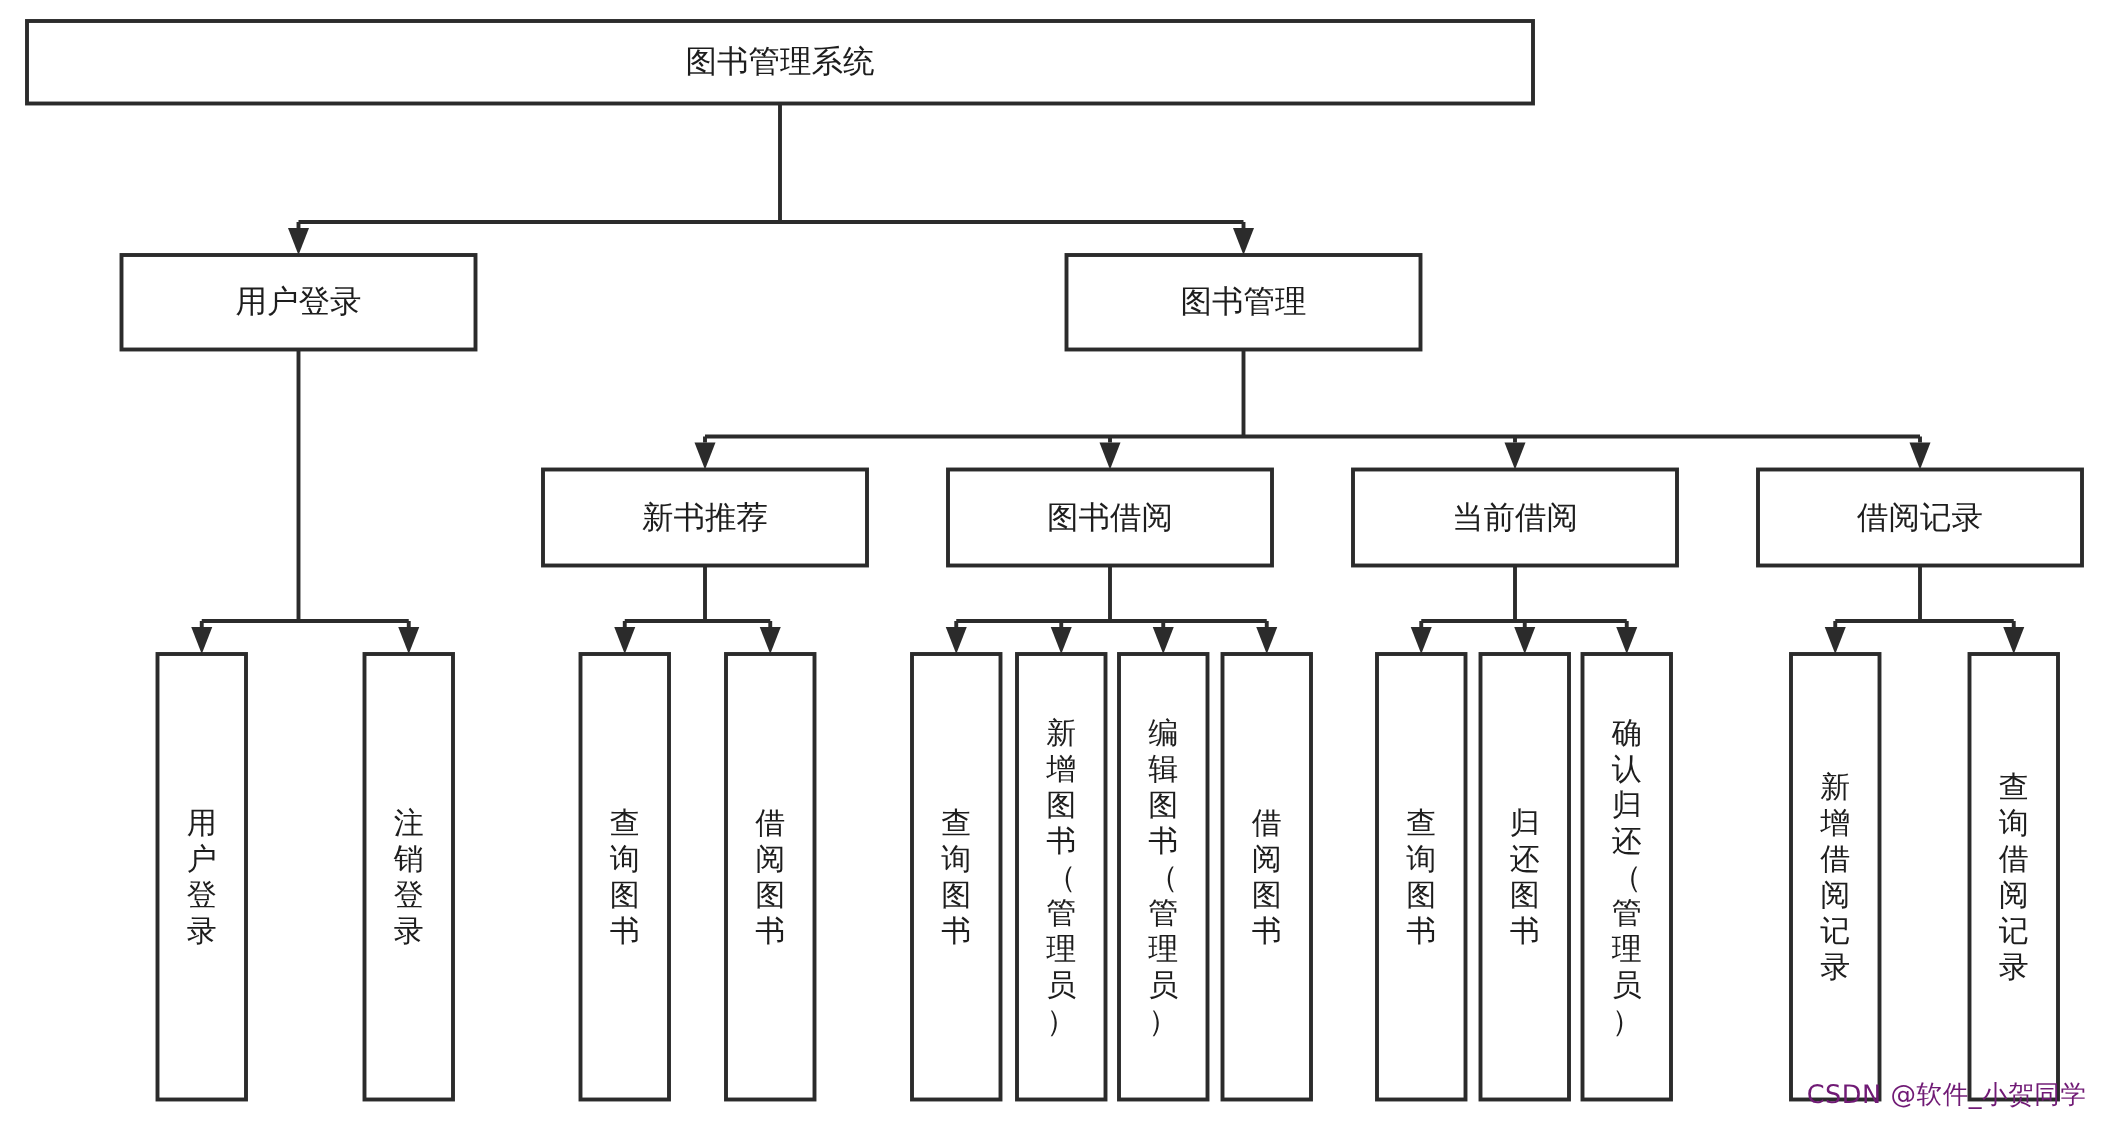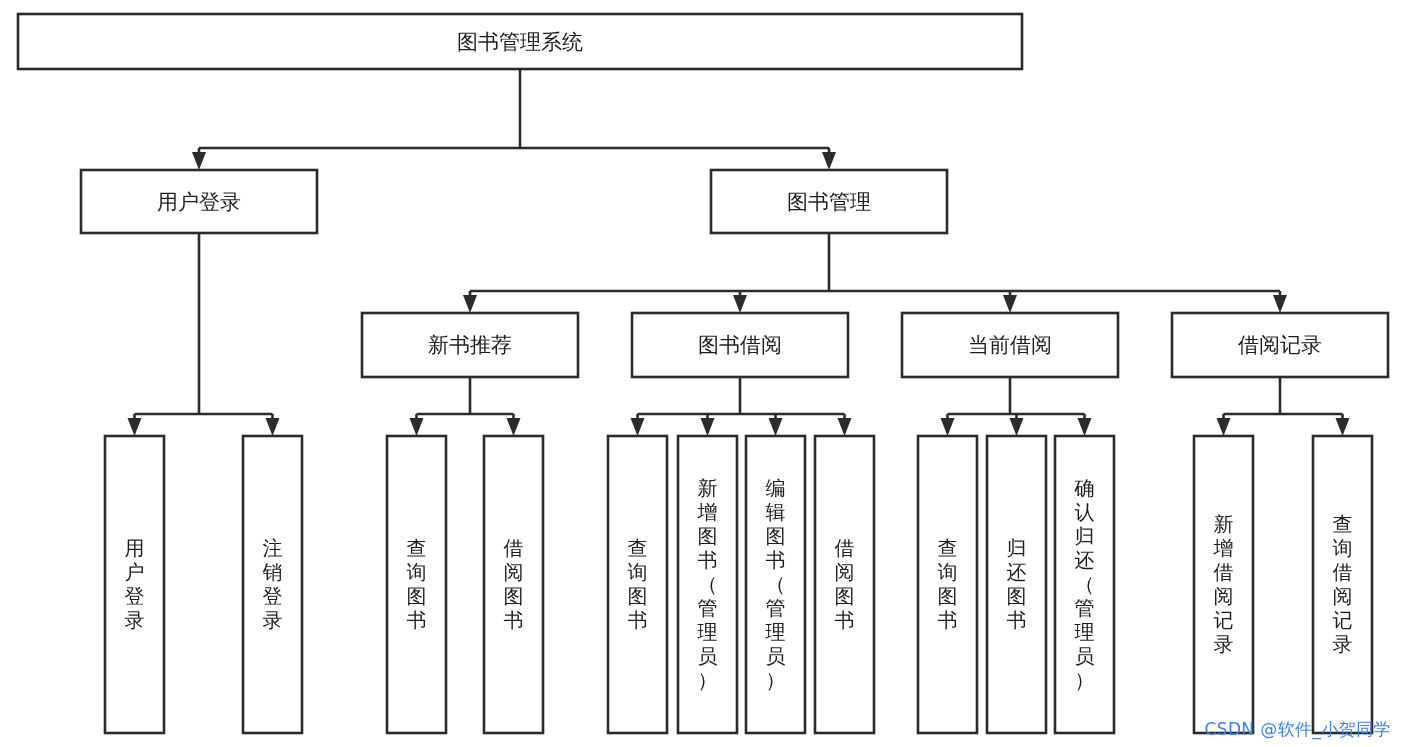--- a/index.html
+++ b/index.html
@@ -54,21 +54,21 @@
     font-size: 20px;
     fill: #1d1d1d;
     text-anchor: middle;
   }
   .watermark {
     position: absolute;
     right: 14px;
     bottom: 6px;
     font-family: "DejaVu Sans", "Liberation Sans", sans-serif;
     font-size: 17px;
-    color: #3b82f6;
+    color: #701a75;
     letter-spacing: 0.4px;
     white-space: nowrap;
     user-select: none;
   }
 </style>
 </head>
 <body>
 
 <div id="diagram-root">
   <svg id="tree-svg" viewBox="0 0 1405 747">

